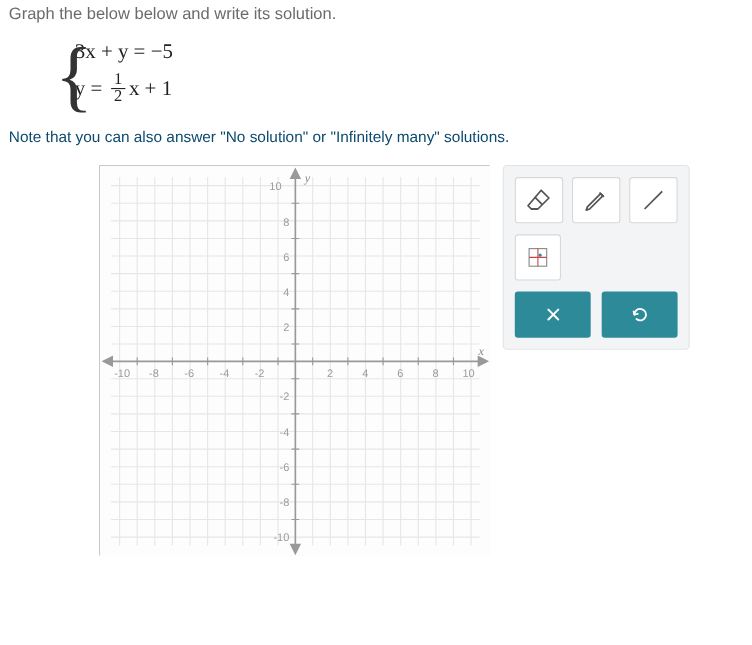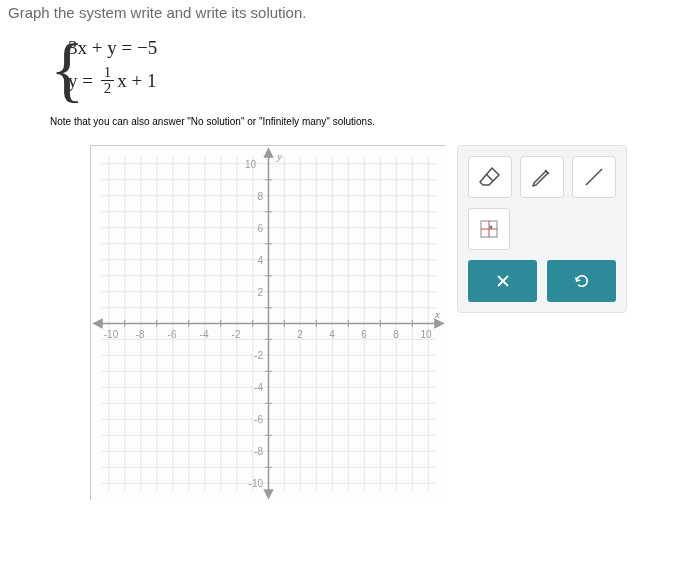--- a/index.html
+++ b/index.html
@@ -42,24 +42,23 @@
       display: inline-flex;
       flex-direction: column;
       align-items: center;
       vertical-align: middle;
       margin: 0 3px;
       line-height: 1;
     }
     .frac .num { border-bottom: 1px solid #222; padding: 0 3px; font-size: 15px; }
     .frac .den { padding: 0 3px; font-size: 15px; }
     .note {
-      color: #000000;
-      font-size: 10px;
+      color: #0c4a6e;
+      font-size: 14px;
       padding: 8px 8px 18px;
-      margin-left: 42px;
     }
     .main-area {
       display: flex;
       align-items: flex-start;
       padding-left: 90px;
       gap: 12px;
     }
     .graph-box {
       width: 355px;
       height: 355px;
@@ -120,21 +119,21 @@
       align-items: center;
       justify-content: center;
       font-size: 18px;
       cursor: pointer;
     }
     .action-btn svg { width: 18px; height: 18px; }
   </style>
 </head>
 <body>
 
-<div class="prompt-text">Graph the system write and write its solution.</div>
+<div class="prompt-text">Graph the below below and write its solution.</div>
 
 <div class="equation-block">
   <div class="brace">{</div>
   <div class="eq-row">
     <span>3x + y</span>
     <span>&nbsp;=&nbsp;</span>
     <span>−5</span>
   </div>
   <div class="eq-row">
     <span>y</span>

